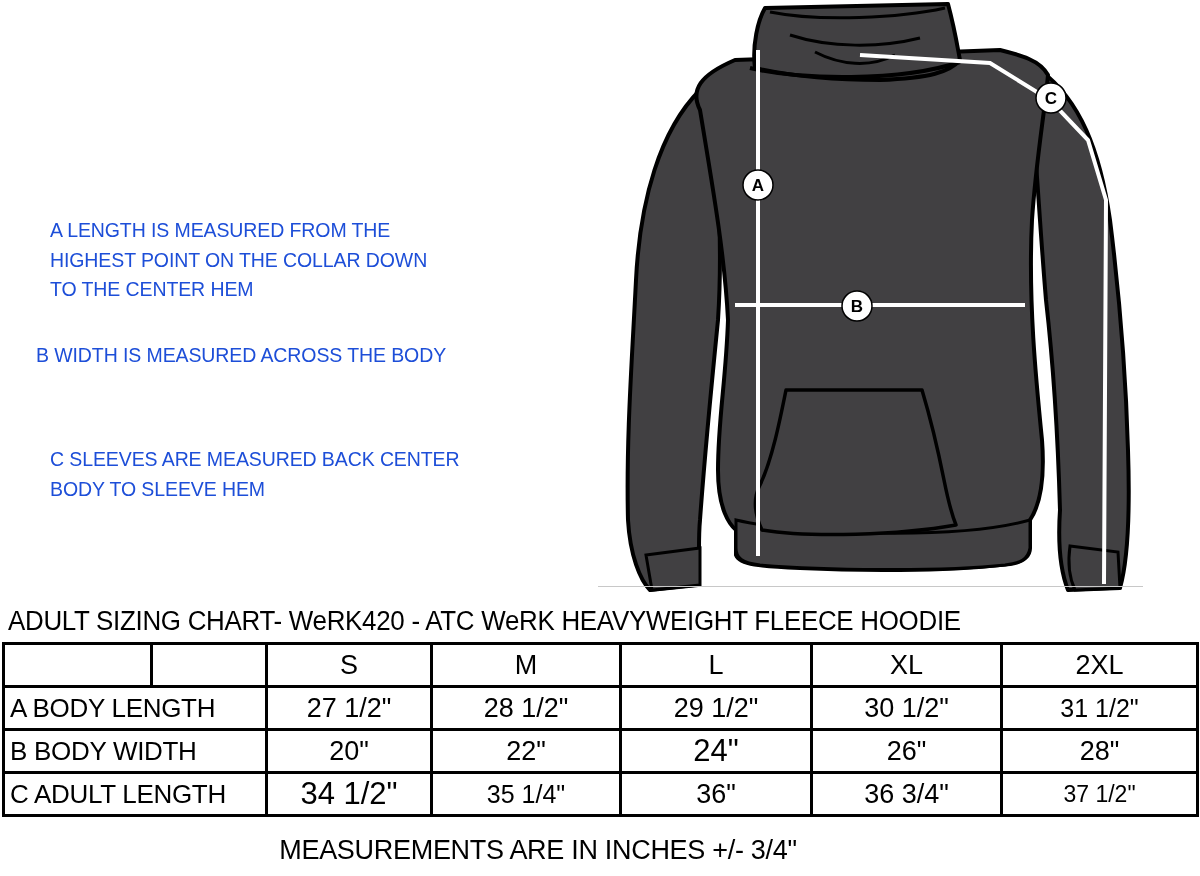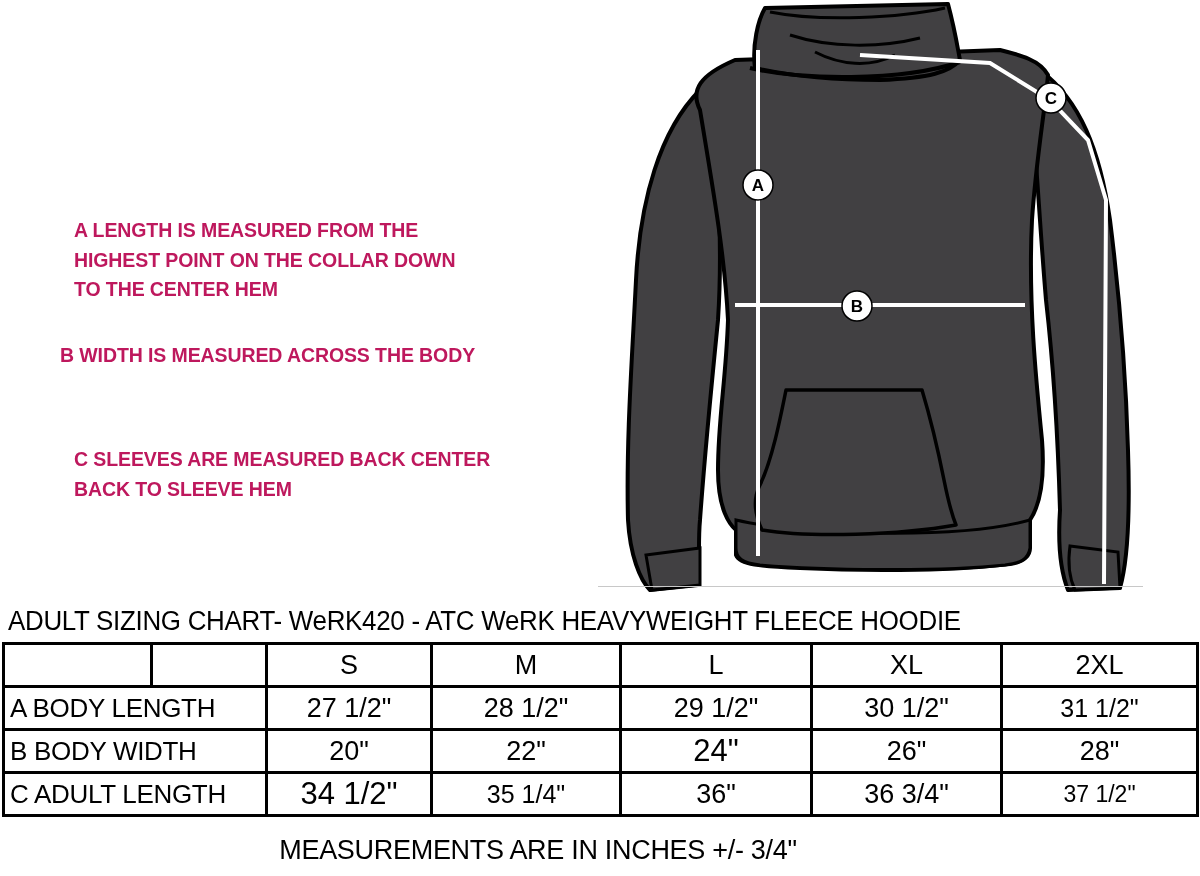--- a/index.html
+++ b/index.html
@@ -1,18 +1,18 @@
 <!DOCTYPE html>
 <html><head>
   <meta charset="utf-8">
   <style>
     html, body { margin: 0; padding: 0; background: #ffffff; }
     body { width: 1200px; height: 876px; position: relative; overflow: hidden; font-family: "Liberation Sans", sans-serif; color: #000; }
     .instructions { position: absolute; left: 0; top: 0; width: 620px; height: 600px; }
-    .instr-block { position: absolute; font-family: "Liberation Sans", sans-serif; font-weight: bold; font-size: 19.5px; line-height: 29.5px; letter-spacing: -0.1px; color: #be185d; white-space: nowrap; margin-left: 24px; }
+    .instr-block { position: absolute; font-family: "Liberation Sans", sans-serif; font-weight: normal; font-size: 19.5px; line-height: 29.5px; letter-spacing: -0.1px; color: #1d4ed8; white-space: nowrap; }
     .instr-line { display: block; }
     .hoodie { position: absolute; left: 595px; top: 0; width: 605px; height: 600px; }
     .chart-title { position: absolute; left: 8px; top: 603px; font-family: "Liberation Sans", sans-serif; font-size: 27px; line-height: 36px; letter-spacing: -0.3px; white-space: nowrap; transform: scaleX(0.96); transform-origin: left top; }
     table.size-table { position: absolute; left: 2px; top: 642px; width: 1194px; border-collapse: collapse; table-layout: fixed; }
     table.size-table td { border: 3px solid #000; height: 40px; padding: 0; text-align: center; vertical-align: middle; font-family: "Liberation Sans", sans-serif; font-size: 27px; white-space: nowrap; overflow: hidden; }
     table.size-table td.rowlabel { text-align: left; padding-left: 5px; font-size: 26px; letter-spacing: -0.3px; margin-top: 27px; }
     td.big { font-size: 31px !important; }
     .footer-note { position: absolute; left: 0; width: 1084px; top: 832px; text-align: center; font-family: "Liberation Sans", sans-serif; font-size: 27px; line-height: 36px; white-space: nowrap; padding-left: 0px; }
     .footer-note span { display: inline-block; margin-left: -8px; letter-spacing: -0.3px; }
     .baseline-rule { position: absolute; left: 598px; top: 586px; width: 545px; height: 1px; background: #c8c8c8; }
@@ -24,21 +24,21 @@
   <div class="instr-block" style="left:50px; top:216px;">
     <span class="instr-line">A  LENGTH IS MEASURED FROM THE</span>
     <span class="instr-line">HIGHEST POINT ON THE COLLAR DOWN</span>
     <span class="instr-line">TO THE CENTER HEM</span>
   </div>
   <div class="instr-block" style="left:36px; top:341px;">
     <span class="instr-line">B  WIDTH IS MEASURED ACROSS THE BODY</span>
   </div>
   <div class="instr-block" style="left:50px; top:445px;">
     <span class="instr-line">C  SLEEVES ARE MEASURED BACK CENTER</span>
-    <span class="instr-line">BACK TO SLEEVE HEM</span>
+    <span class="instr-line">BODY TO SLEEVE HEM</span>
   </div>
 </div>
 
 <div class="hoodie">
   <svg width="605" height="600" viewBox="595 0 605 600" xmlns="http://www.w3.org/2000/svg">
 
     <path d="M700 90 C660 130 640 200 636 280 C632 360 626 440 628 520 C630 555 640 580 650 590 L698 585 C700 560 698 540 700 520 C705 450 712 380 718 320 C722 260 720 180 710 100 Z" fill="#414042" stroke="#000" stroke-width="4" stroke-linejoin="round"></path>
     <path d="M646 555 L700 548 L700 585 L652 590 Z" fill="#414042" stroke="#000" stroke-width="3"></path>
 
     <path d="M1040 70 C1080 100 1100 150 1110 220 C1120 300 1126 380 1128 450 C1130 510 1128 560 1120 588 L1068 590 C1060 570 1058 540 1060 510 C1058 440 1054 370 1046 300 C1040 230 1036 150 1030 90 Z" fill="#414042" stroke="#000" stroke-width="4" stroke-linejoin="round"></path>

